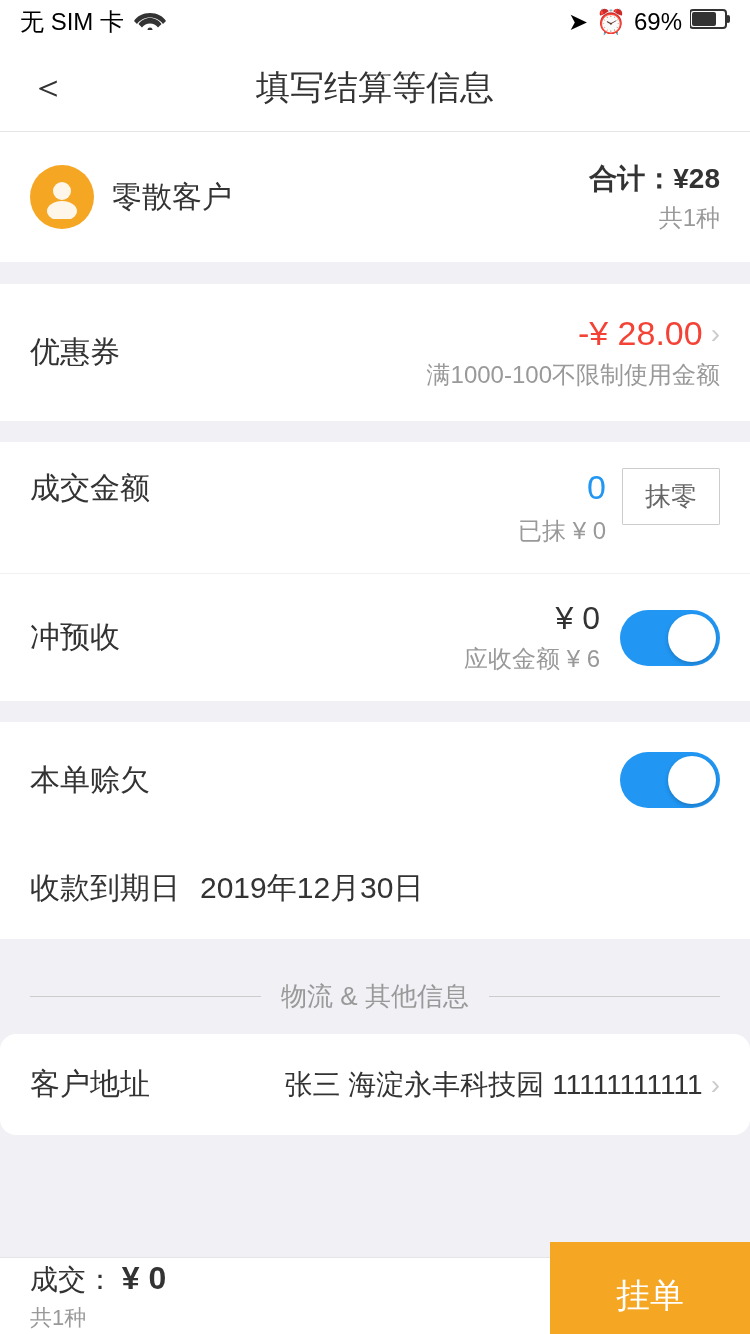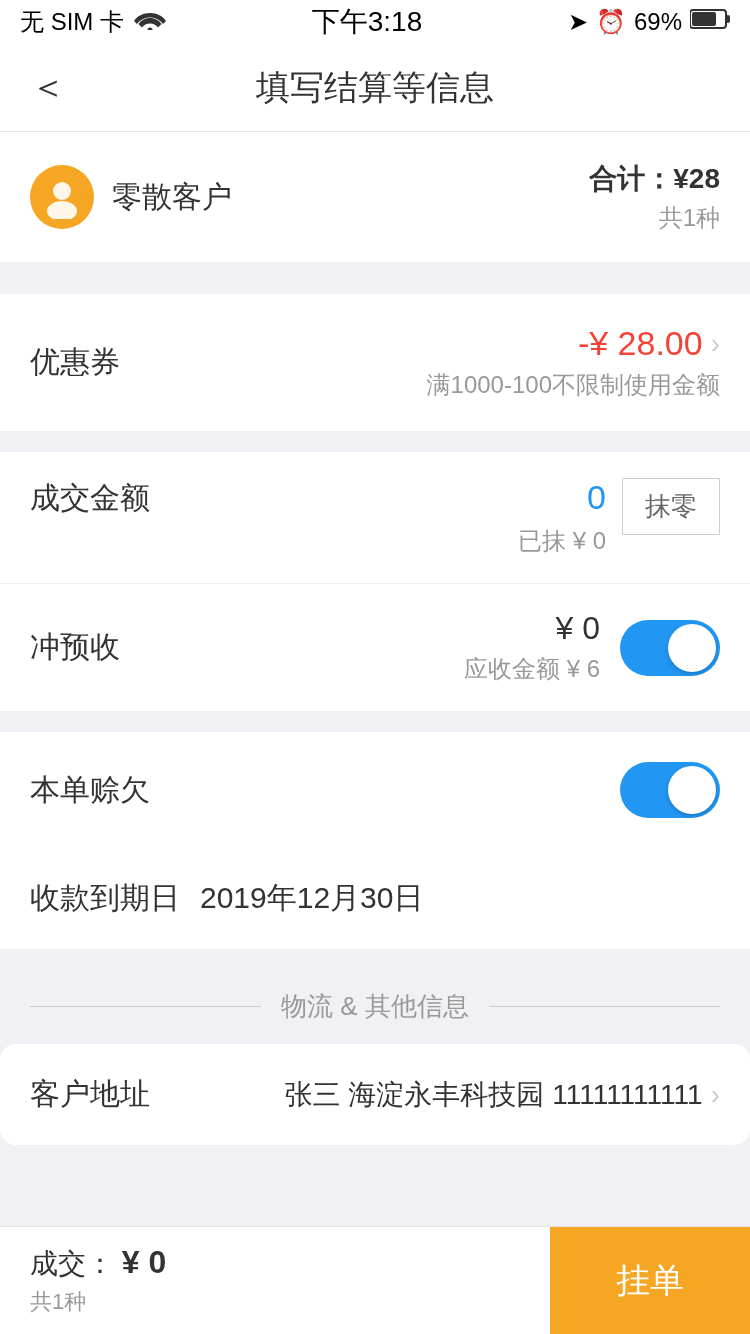--- a/index.html
+++ b/index.html
@@ -57,21 +57,21 @@
       flex: 1;
     }
 
     
     .customer-row {
       background: #fff;
       padding: 28px 30px;
       display: flex;
       align-items: center;
       justify-content: space-between;
-      margin-bottom: 12px;
+      margin-bottom: 2px;
     }
     .customer-left { display: flex; align-items: center; gap: 18px; }
     .avatar {
       width: 64px;
       height: 64px;
       border-radius: 50%;
       background: #f5a623;
       display: flex;
       align-items: center;
       justify-content: center;
@@ -226,21 +226,21 @@
       height: 200px;
       background: #f0f0f5;
     }
 
     
     .bottom-bar {
       position: fixed;
       bottom: 0;
       left: 0;
       width: 750px;
-      height: 108px;
+      height: 77px;
       background: #fff;
       display: flex;
       align-items: center;
       border-top: 1px solid #e5e5e5;
     }
     .bottom-info {
       flex: 1;
       padding: 0 30px;
     }
     .bottom-deal { font-size: 28px; color: #333; }
@@ -276,21 +276,20 @@
   <div class="status-left">
     <span>无 SIM 卡</span>
     <span>
       <svg width="32" height="22" viewBox="0 0 32 22">
         <path d="M16 5 C9 5 3 8 0 13 L3 16 C6 12 10.5 9.5 16 9.5 C21.5 9.5 26 12 29 16 L32 13 C29 8 23 5 16 5Z" fill="#333"></path>
         <path d="M16 10 C11 10 7 12.5 4.5 16 L8 19.5 C10 17 12.8 15.5 16 15.5 C19.2 15.5 22 17 24 19.5 L27.5 16 C25 12.5 21 10 16 10Z" fill="#333"></path>
         <circle cx="16" cy="22" r="2.5" fill="#333"></circle>
       </svg>
     </span>
   </div>
-  <div style="font-size:28px; font-weight:500;">下午3:18</div>
   <div class="status-right">
     <span>➤</span>
     <span>⏰</span>
     <span>69%</span>
     <span>
       <svg width="40" height="22" viewBox="0 0 40 22">
         <rect x="0" y="2" width="36" height="18" rx="3" fill="none" stroke="#333" stroke-width="2"></rect>
         <rect x="36" y="7" width="4" height="8" rx="2" fill="#333"></rect>
         <rect x="2" y="4" width="24" height="14" rx="2" fill="#333"></rect>
       </svg>

